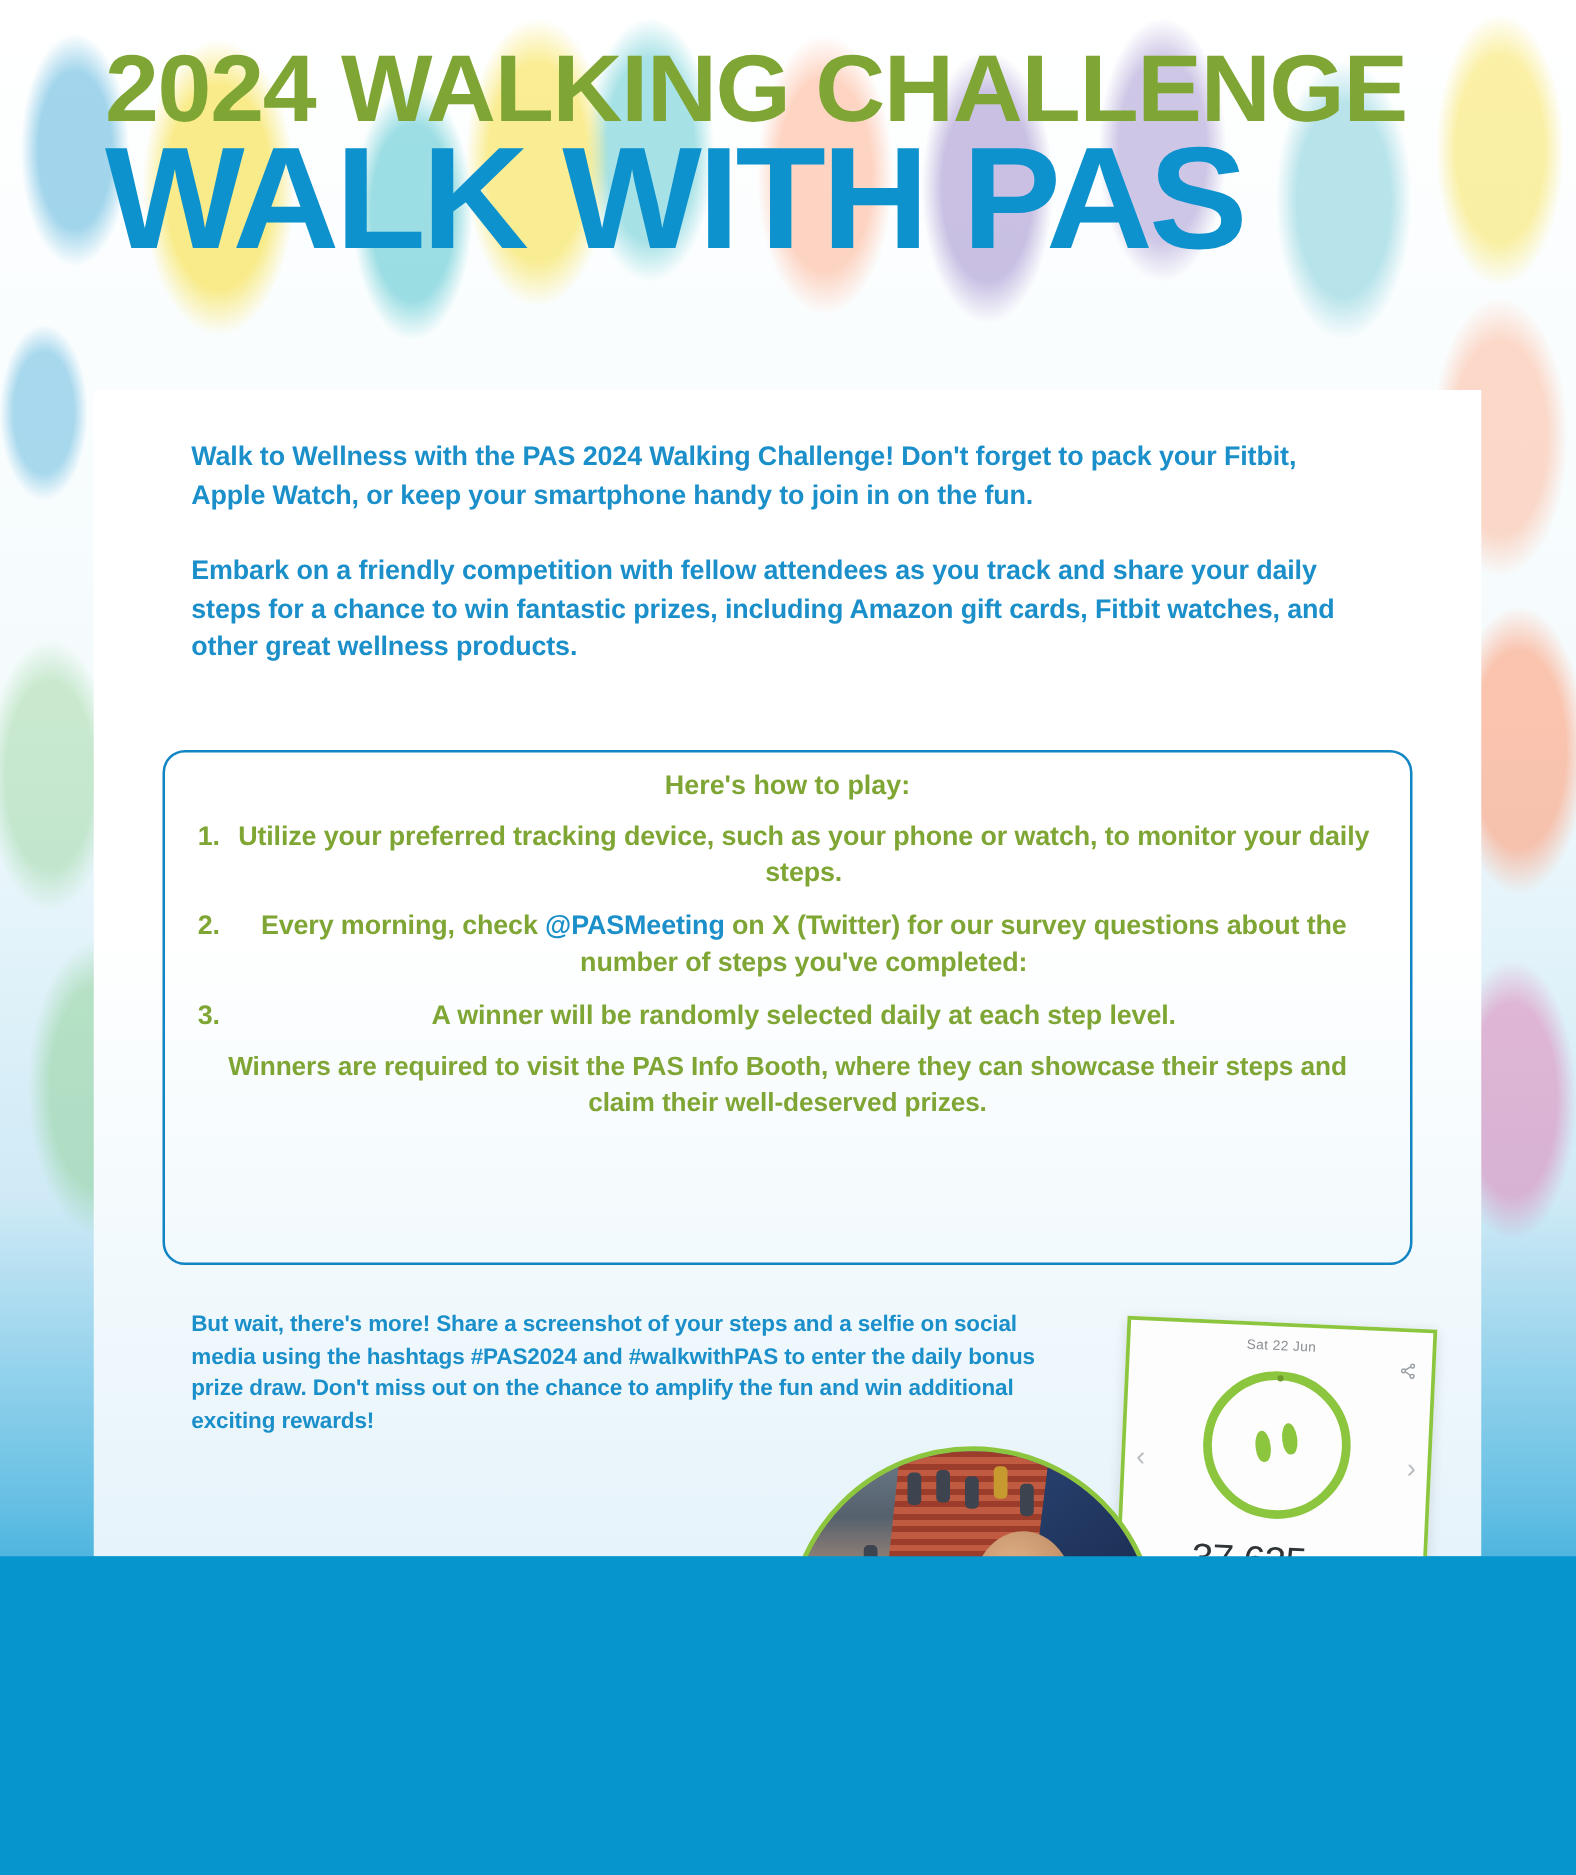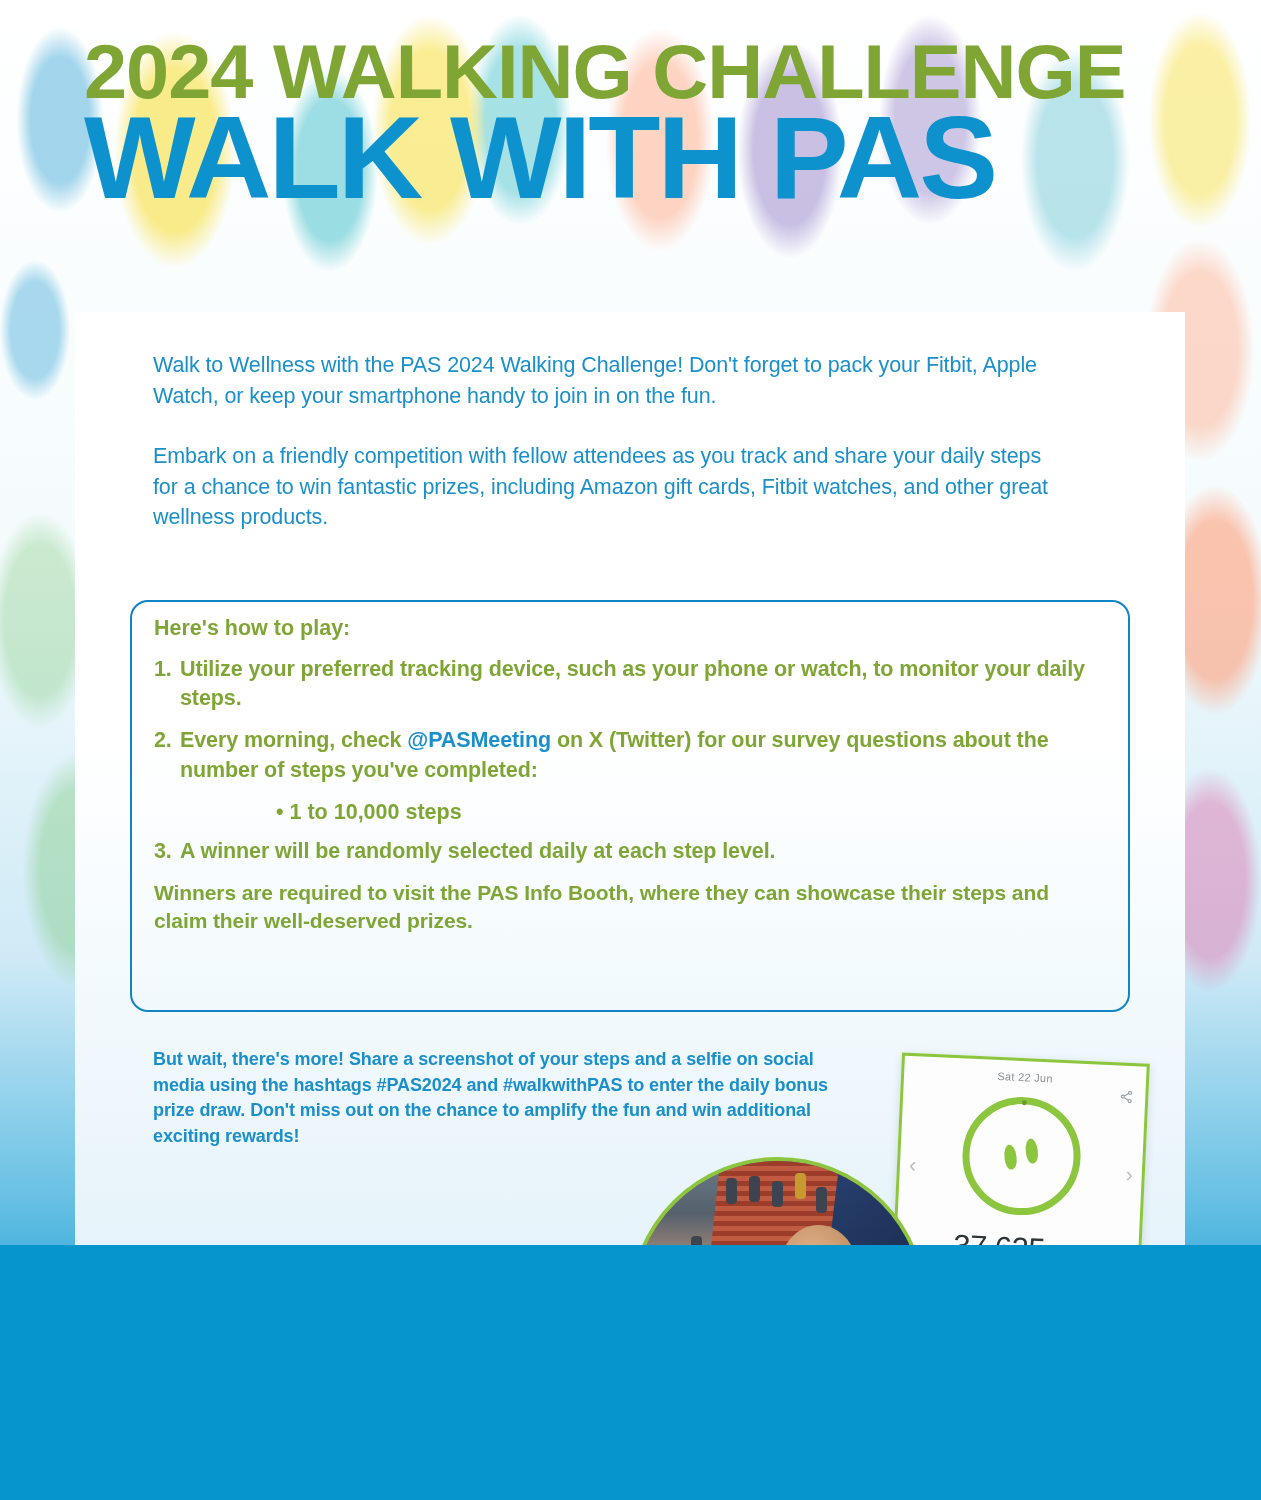--- a/index.html
+++ b/index.html
@@ -76,35 +76,36 @@
     top: 312px;
     width: 1110px;
     height: 933px;
     background: linear-gradient(to bottom, #ffffff 0%, #ffffff 46%, #f3fafd 72%, #e6f3fa 100%);
   }
 
   .intro { position: absolute; left: 78px; top: 38px; width: 915px; }
   .intro p {
     color: #1a8fc9;
     font-size: 21.5px;
-    font-weight: 400;
+    font-weight: 700;
     line-height: 1.42;
     letter-spacing: -0.1px;
   }
   .intro p + p { margin-top: 30px; }
 
   
   .play-box {
     position: absolute;
     left: 55px;
     top: 288px;
     width: 1000px;
     height: 412px;
     border: 2.5px solid #1184c4;
     border-radius: 18px;
+    text-align: center;
   }
   .play-inner { position: absolute; left: 22px; top: 14px; width: 952px; }
 
   .play-head {
     color: #7fa635;
     font-size: 21.5px;
     font-weight: 700;
     margin-bottom: 14px;
   }
 
@@ -396,21 +397,20 @@
             <span class="num">1.</span>
             <span class="txt">Utilize your preferred tracking device, such as your phone or watch, to monitor your daily steps.</span>
           </li>
           <li>
             <span class="num">2.</span>
             <span class="txt"><span>Every morning, check </span><span class="at-handle">@PASMeeting</span><span> on X (Twitter) for our survey questions about the number of steps you've completed:</span></span>
           </li>
         </ul>
 
         <ul class="steps-list">
-          <li>1 to 10,000 steps</li>
         </ul>
 
         <ul class="olist">
           <li>
             <span class="num">3.</span>
             <span class="txt">A winner will be randomly selected daily at each step level.</span>
           </li>
         </ul>
 
         <div class="winners-note">Winners are required to visit the PAS Info Booth, where they can showcase their steps and claim their well-deserved prizes.</div>

